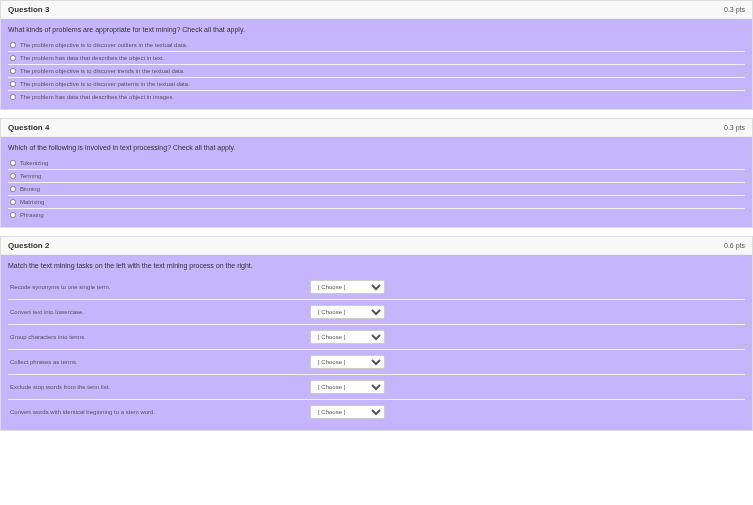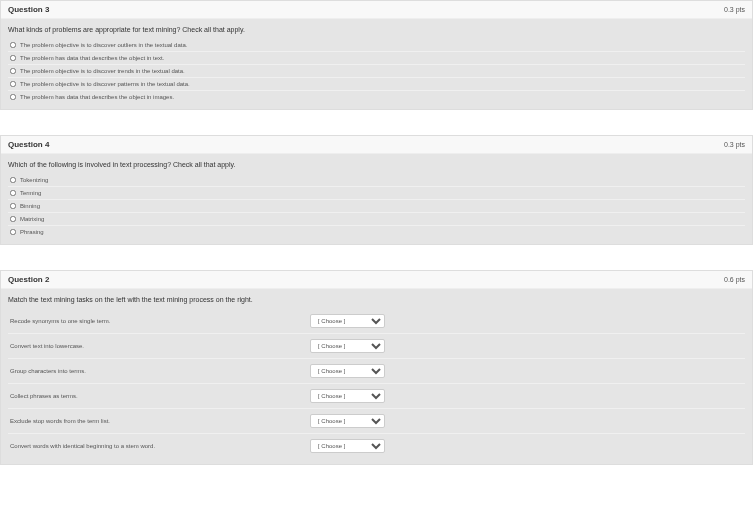--- a/index.html
+++ b/index.html
@@ -5,22 +5,22 @@
   * { box-sizing: border-box; margin: 0; padding: 0; }
   body {
     font-family: "Helvetica Neue", Arial, sans-serif;
     background: #fff;
     font-size: 7px;
     color: #333;
     width: 753px;
   }
   .question-block {
     border: 1px solid #ddd;
-    margin-bottom: 25px;
-    background: #e5e5e5;
+    margin-bottom: 8px;
+    background: #c4b5fd;
   }
   .q-header {
     display: flex;
     justify-content: space-between;
     align-items: center;
     padding: 4px 7px;
     background: #f8f8f8;
     border-bottom: 1px solid #eee;
   }
   .q-title { font-weight: bold; font-size: 8px; color: #333; }

